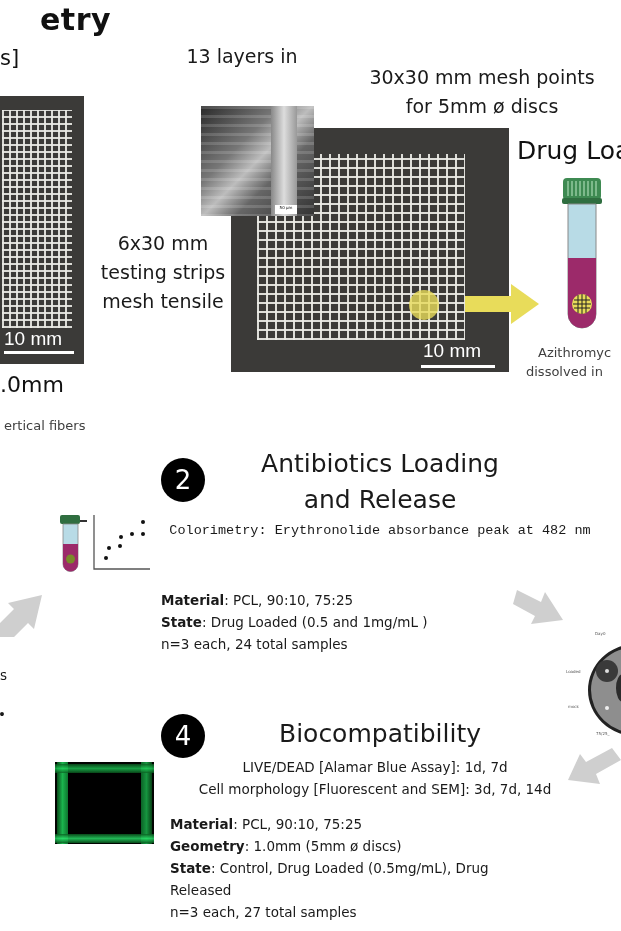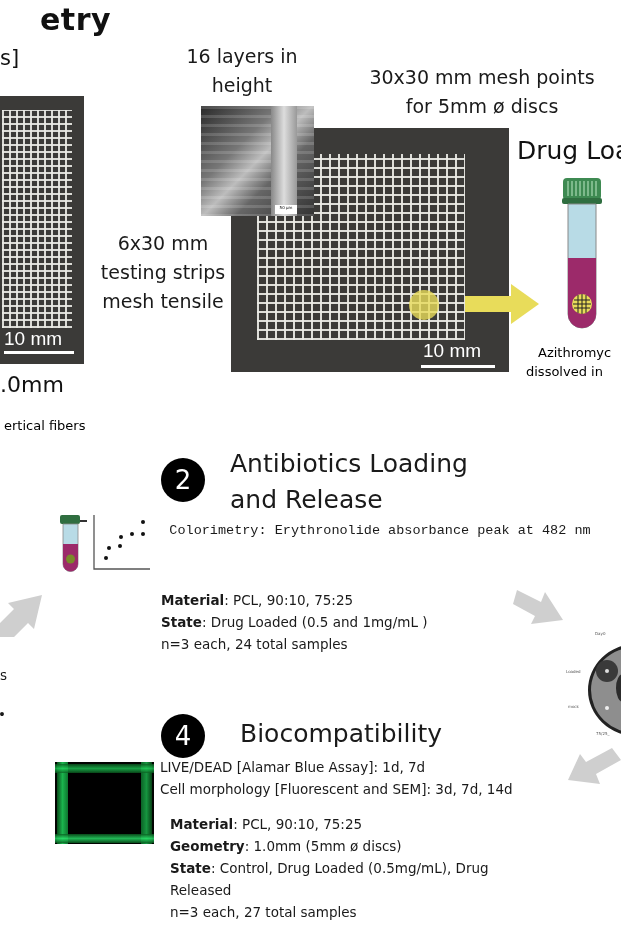--- a/index.html
+++ b/index.html
@@ -4,23 +4,23 @@
 <style>
   html, body { margin: 0; padding: 0; }
   body {
     width: 621px; height: 931px; position: relative; overflow: hidden;
     background: #ffffff; color: #111;
     font-family: "DejaVu Sans", "Liberation Sans", sans-serif;
   }
   .abs { position: absolute; }
   .title-bold { font-weight: bold; font-size: 30px; letter-spacing: 0.5px; padding-left: 40px; }
   .txt-20 { font-size: 19px; line-height: 29px; text-align: center; color: #1a1a1a; }
-  .txt-26 { font-size: 26px; line-height: 36px; text-align: left; color: #1a1a1a; }
+  .txt-26 { font-size: 26px; line-height: 36px; text-align: center; color: #1a1a1a; }
   .txt-14 { font-size: 13.5px; line-height: 22px; color: #1a1a1a; }
-  .txt-12 { font-size: 12px; color: #000000; }
+  .txt-12 { font-size: 12px; color: #404040; }
   .photo { background: #3b3a38; overflow: hidden; }
   .mesh {
     position: absolute;
     background-image:
       repeating-linear-gradient(90deg, rgba(235,235,230,0.92) 0 2px, transparent 2px 9px),
       repeating-linear-gradient(0deg, rgba(235,235,230,0.92) 0 2px, transparent 2px 9px);
   }
   .scalebar-label { color: #fff; font-size: 19px; font-family: "Liberation Sans", sans-serif; }
   .scalebar-line { background: #fff; height: 3px; }
   .num-badge {
@@ -41,22 +41,21 @@
       background-image: repeating-linear-gradient(90deg, rgba(235,235,230,0.9) 0 2px, transparent 2px 7px),
                         repeating-linear-gradient(0deg, rgba(235,235,230,0.9) 0 2px, transparent 2px 7px);"></div>
   <div class="abs scalebar-label" style="left:4px;top:232px;">10 mm</div>
   <div class="abs scalebar-line" style="left:4px;top:255px;width:70px;"></div>
 </div>
 
 <div class="abs" style="left:0;top:372px;font-size:22px;">.0mm</div>
 <div class="abs txt-12" style="left:4px;top:418px;font-size:13px;">ertical fibers</div>
 
 <div class="abs txt-20" style="left:172px;top:42px;width:140px;">
-  <div>16 layers in</div>
-  <div>height</div>
+  <div>13 layers in</div>
 </div>
 
 <div class="abs txt-20" style="left:352px;top:63px;width:260px;">
   <div>30x30 mm mesh points</div>
   <div>for 5mm ø discs</div>
 </div>
 
 <div class="abs txt-20" style="left:100px;top:229px;width:126px;">
   <div>6x30 mm</div>
   <div>testing strips</div>
@@ -170,21 +169,21 @@
   <div class="abs txt-12" style="left:36px;top:107px;font-size:4px;color:#555;">75/25_</div>
   <div class="abs" style="left:28px;top:20px;width:90px;height:86px;border-radius:50%;background:#8e8e8e;border:3px solid #222;"></div>
   <div class="abs" style="left:36px;top:36px;width:22px;height:22px;border-radius:50%;background:#3a3a3a;"></div>
   <div class="abs" style="left:45px;top:45px;width:4px;height:4px;border-radius:50%;background:#ddd;"></div>
   <div class="abs" style="left:56px;top:50px;width:14px;height:28px;border-radius:50% 0 0 50%;background:#2c2c2c;"></div>
   <div class="abs" style="left:45px;top:82px;width:4px;height:4px;border-radius:50%;background:#eee;"></div>
 </div>
 
 <div class="abs num-badge" style="left:161px;top:714px;">4</div>
 <div class="abs txt-26" style="left:240px;top:716px;width:280px;font-size:25px;">Biocompatibility</div>
-<div class="abs txt-14" style="left:160px;top:756px;width:430px;">
+<div class="abs txt-14" style="left:160px;top:756px;width:430px;text-align:center;">
   <div>LIVE/DEAD [Alamar Blue Assay]: 1d, 7d</div>
   <div>Cell morphology [Fluorescent and SEM]: 3d, 7d, 14d</div>
 </div>
 <div class="abs txt-14" style="left:170px;top:813px;width:380px;">
   <div><span class="bold">Material</span><span>: </span><span>PCL, 90:10, 75:25</span></div>
   <div><span class="bold">Geometry</span><span>: </span><span>1.0mm (5mm ø discs)</span></div>
   <div><span class="bold">State</span><span>: </span><span>Control, Drug Loaded (0.5mg/mL), Drug</span></div>
   <div><span>Released</span></div>
   <div><span>n=3 each, 27 total samples</span></div>
 </div>

